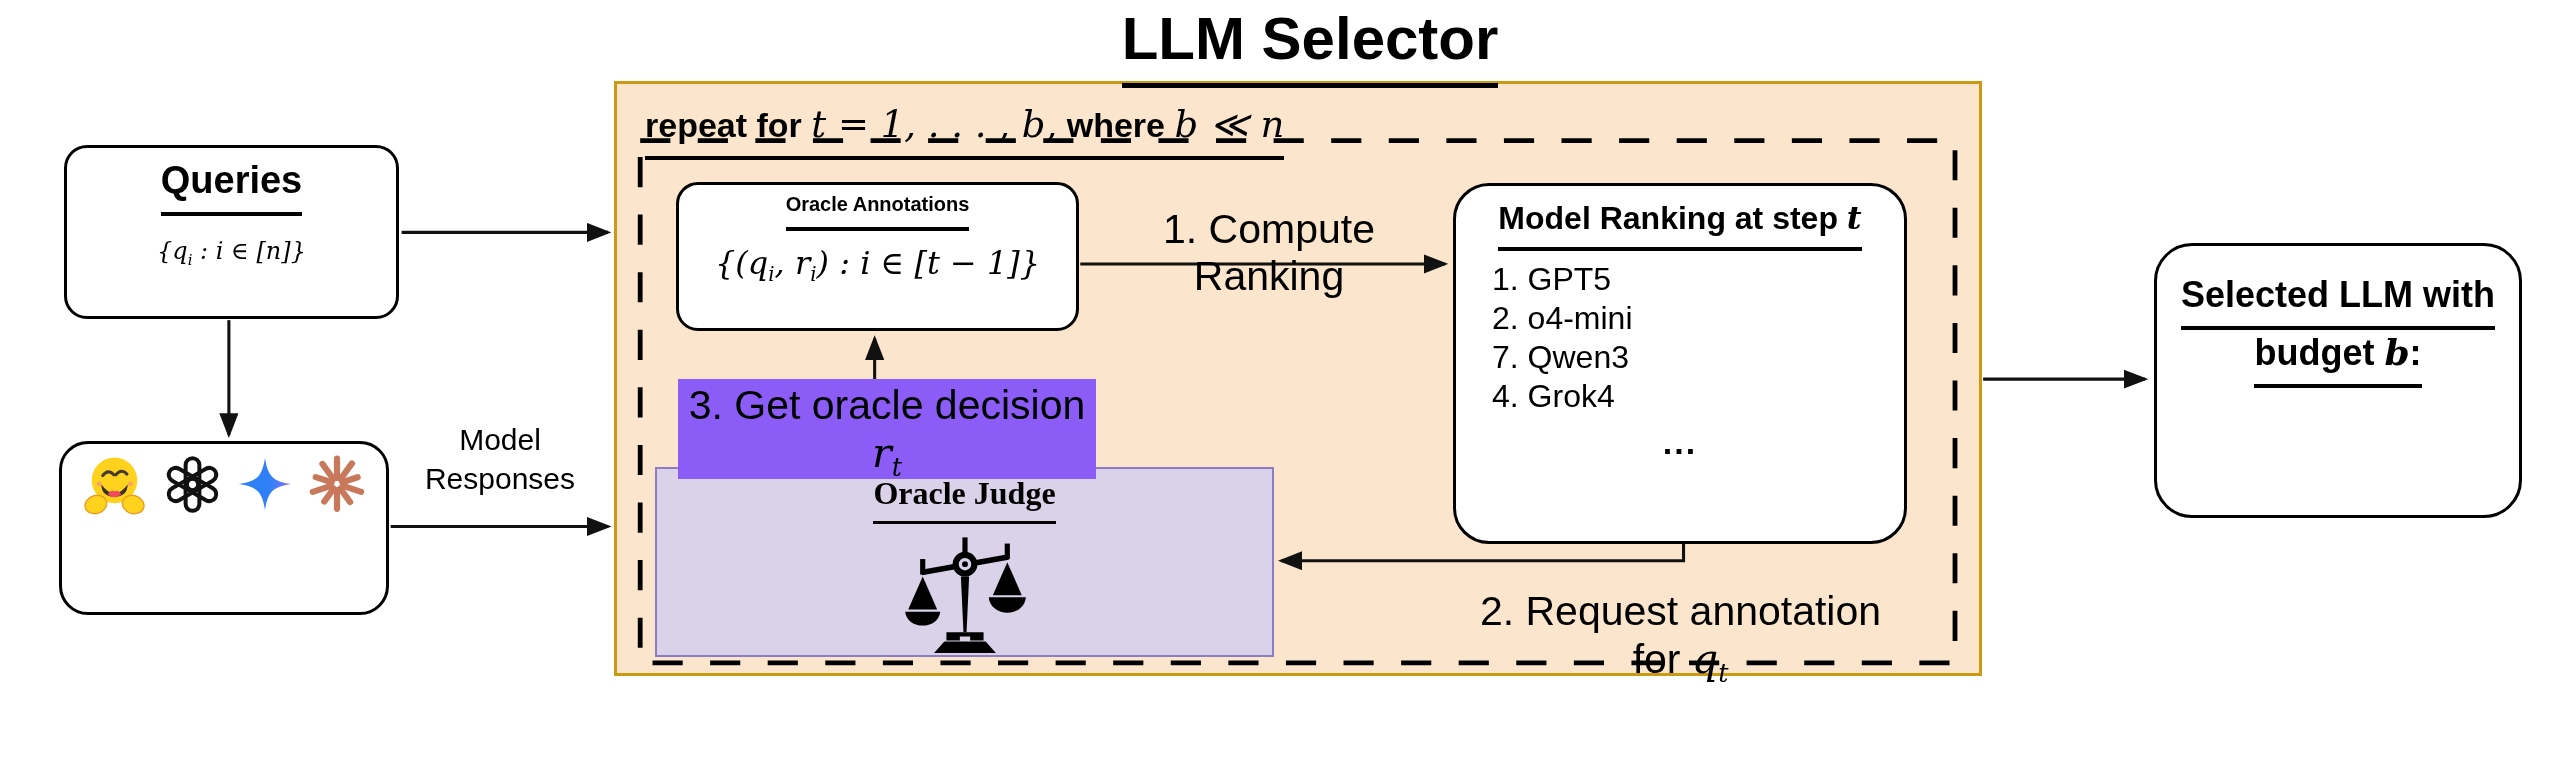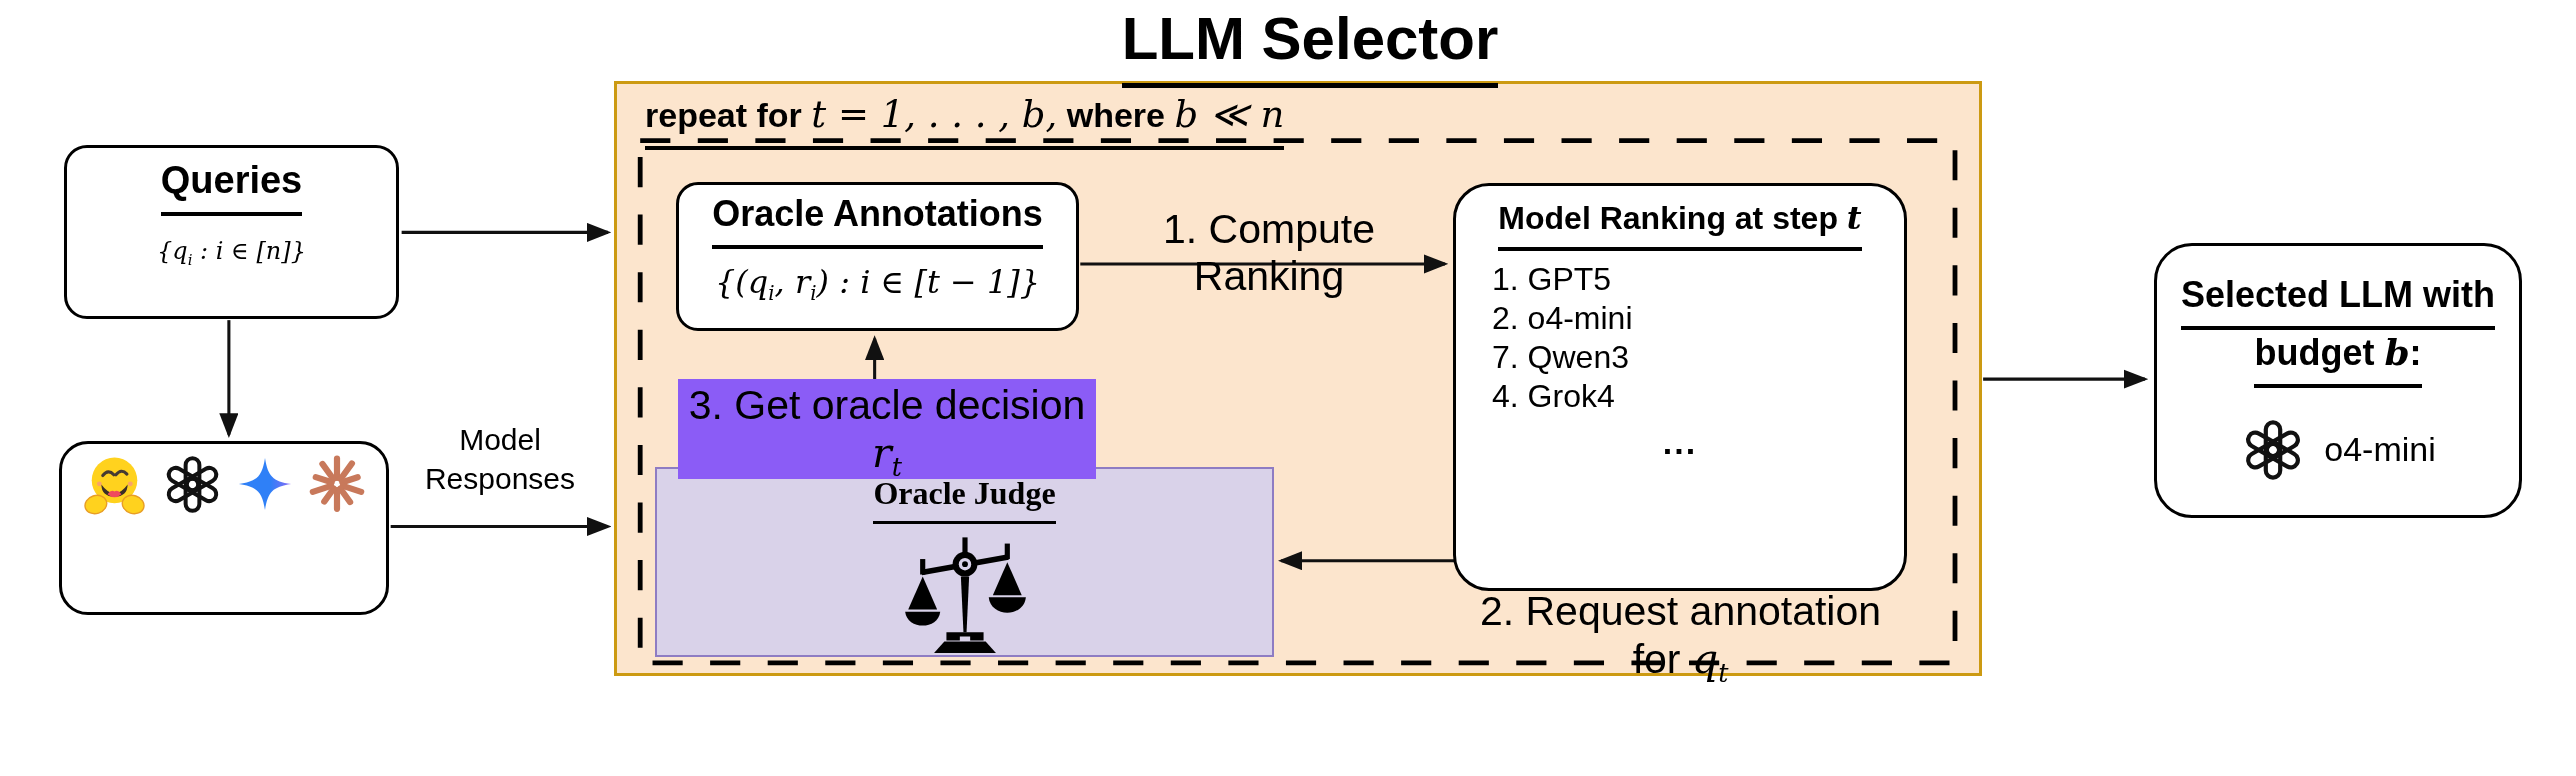--- a/index.html
+++ b/index.html
@@ -16,36 +16,36 @@
   .u{border-bottom:4.1px solid #000;padding-bottom:11px;display:inline-block;line-height:1.08;}
   .bold{font-weight:700;}
   .math{font-family:"DejaVu Serif",serif;font-style:italic;}
   .math sub{font-size:62%;line-height:0;}
   
   #diagram-title{left:981px;top:4.1px;width:658px;text-align:center;font-size:60px;font-weight:700;z-index:8;}
   #diagram-title .u{border-bottom-width:5.5px;}
   
   #panel{left:614px;top:81px;width:1368px;height:595px;background:#FCE5CD;border:3.4px solid #CC9A12;box-sizing:border-box;}
   
-  #repeat-line{left:645px;top:95px;font-size:34px;font-weight:700;white-space:nowrap;}
+  #repeat-line{left:645px;top:105px;font-size:34px;font-weight:700;white-space:nowrap;}
   #repeat-line .math{font-size:37px;font-weight:400;}
   
   #queries-box{left:64px;top:145px;width:335px;height:174px;border-radius:23px;}
   #queries-box .box-title{font-size:38px;margin-top:11px;}
   #queries-box .math{font-size:24px;margin-top:20.6px;}
   
   #candidates-box{left:59px;top:441px;width:330px;height:174px;border-radius:29px;}
   #candidates-box .box-title{font-size:36px;margin-top:6.9px;}
   .icon-row{display:flex;align-items:center;justify-content:center;gap:12.3px;margin-top:5.5px;}
   
   #annotations-box{left:676px;top:182px;width:403px;height:149px;border-radius:22px;}
-  #annotations-box .box-title{font-size:36px;margin-top:8.2px;}
+  #annotations-box .box-title{font-size:20px;margin-top:8.2px;}
   #annotations-box .math{font-size:32px;margin-top:13.7px;}
   
-  #ranking-box{left:1453px;top:183px;width:454px;height:408px;border-radius:36px;text-align:left;}
+  #ranking-box{left:1453px;top:183px;width:454px;height:361px;border-radius:36px;text-align:left;}
   #ranking-box .box-title{font-size:32px;margin-top:15px;}
   #ranking-box .title-wrap{text-align:center;}
   .rank-items{margin:9.6px 0 0 36px;font-size:32px;line-height:39px;}
   .rank-ellipsis{text-align:center;font-size:34px;font-weight:700;margin-top:6.9px;letter-spacing:2.1px;}
   
   #judge-box{left:655px;top:467px;width:619px;height:190px;background:#D9D2E9;border:2.7px solid #8E7CC3;}
   #judge-box .box-title{font-size:32px;margin-top:5.5px;}
   #judge-box .u{border-bottom-width:3.4px;font-family:Liberation Serif, serif;}
   
   #selected-box{left:2154px;top:243px;width:368px;height:275px;border-radius:38px;}
@@ -219,26 +219,20 @@
     </div>
   </div>
 
   <div id="selected-box" class="abs node">
     <div class="box-title bold">
       <span class="u">Selected LLM with</span><br>
       <span class="u">
         <span>budget </span><span class="math">b</span><span>:</span>
       </span>
     </div>
-    <div class="selected-row">
-      <svg width="66" height="66" viewBox="-55 -55 110 110">
-        <use href="#openai-knot"></use>
-      </svg>
-      <span class="selected-model">o4-mini</span>
-    </div>
   </div>
 
   <div id="model-responses-label" class="abs lbl">Model Responses</div>
 
   <div id="compute-ranking-label" class="abs lbl">1. Compute Ranking</div>
 
   <div id="oracle-decision-label" class="abs lbl">
     <span>3. Get oracle decision </span><span class="math"><span>r</span><sub>t</sub></span>
   </div>
 

